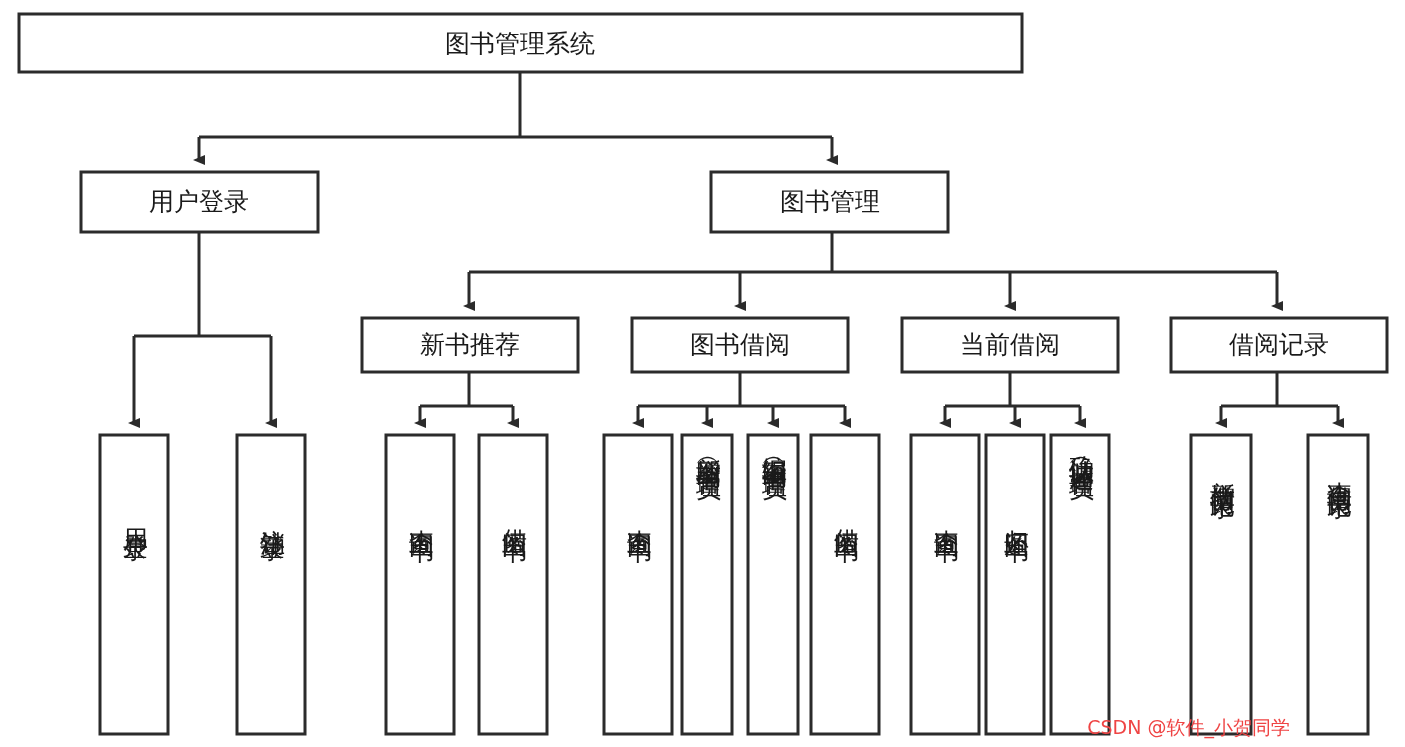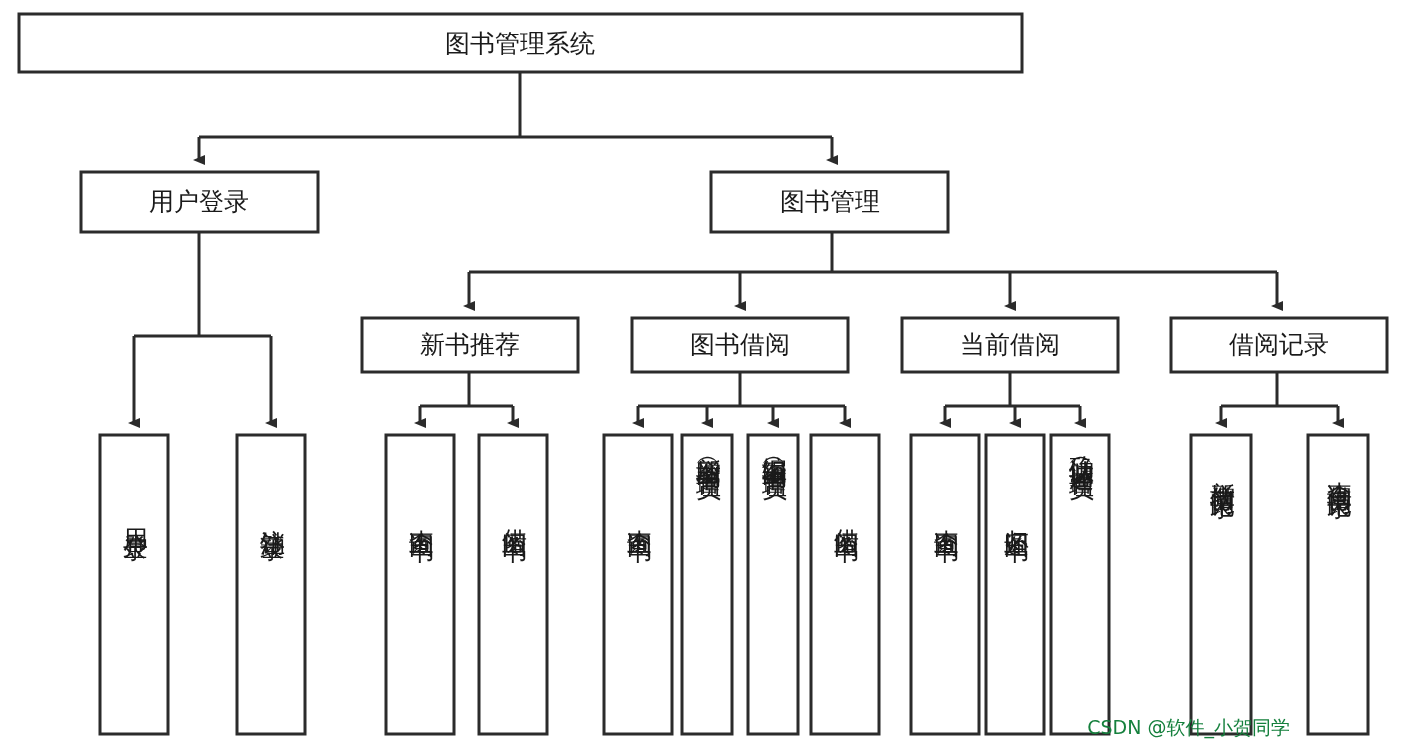--- a/index.html
+++ b/index.html
@@ -58,21 +58,21 @@
   .arrow-head {
     fill: #2b2b2b;
     stroke: none;
   }
   .watermark {
     position: absolute;
     right: 14px;
     bottom: 6px;
     font-family: "DejaVu Sans", "Liberation Sans", sans-serif;
     font-size: 19px;
-    color: #15803d;
+    color: #ef4444;
     white-space: nowrap;
     user-select: none;
   }
 </style>
 </head>
 <body>
 
 <div id="diagram-root">
 
   <svg class="flow" viewBox="0 0 1405 747" xmlns="http://www.w3.org/2000/svg">

